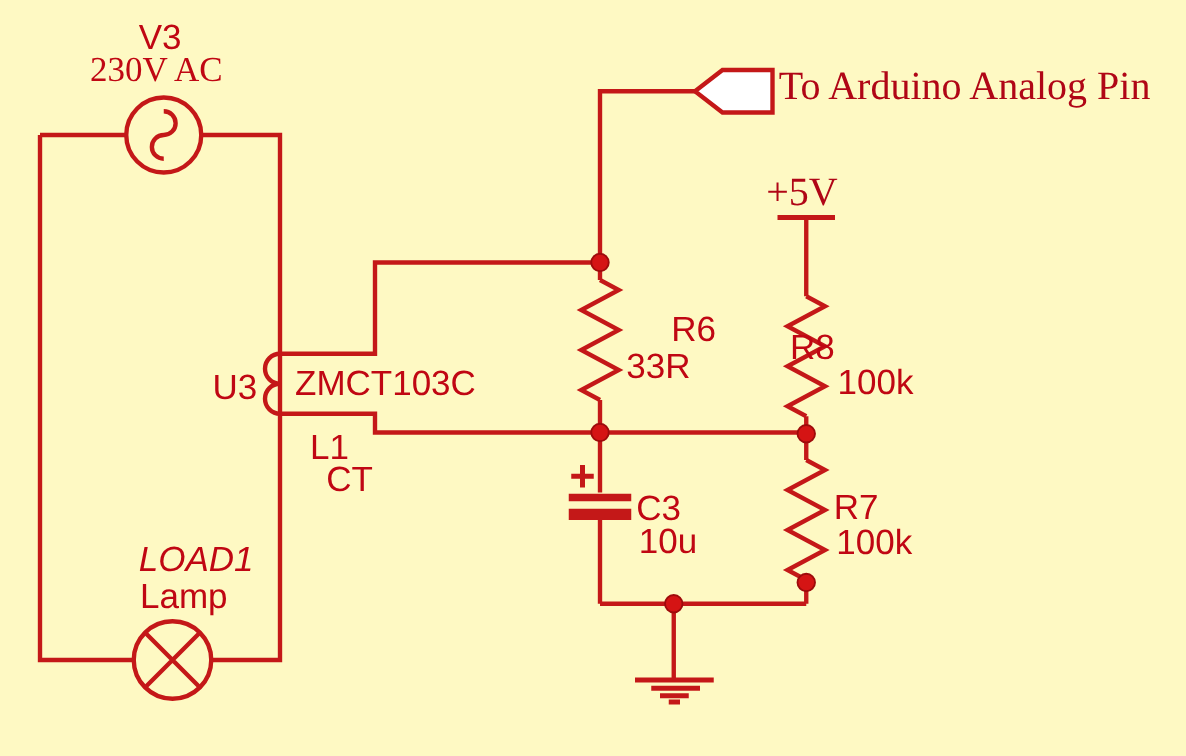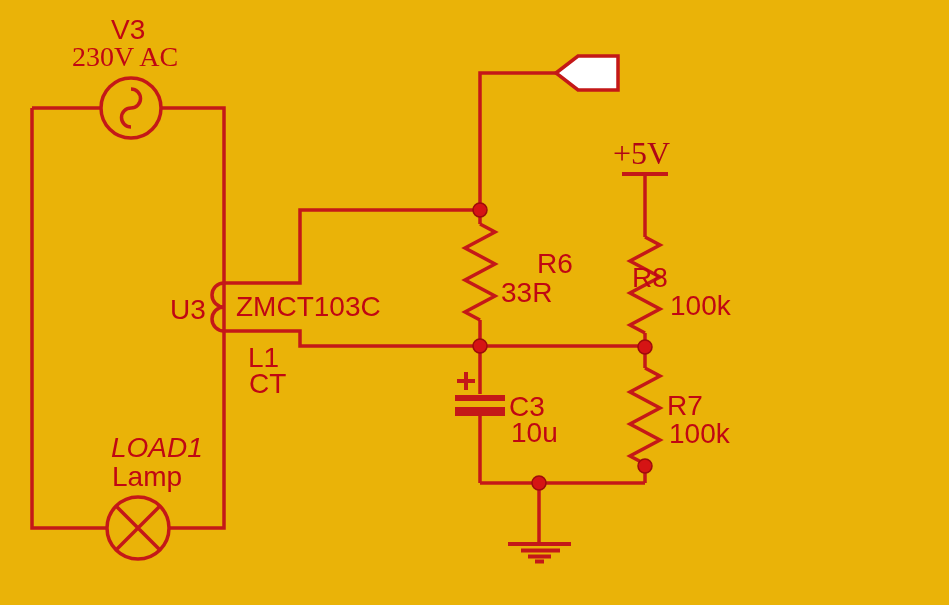--- a/index.html
+++ b/index.html
@@ -1,19 +1,19 @@
 <!DOCTYPE html>
 <html><head>
 <meta charset="utf-8">
 <style>
   html,body{margin:0;padding:0;background:#ffffff;}
   #stage{
     position:relative;
     width:949px;height:605px;
-    background:#eab308;
+    background:#fef9c3;
     overflow:hidden;
     font-family:"Liberation Sans", sans-serif;
   }
   #circuit-svg{position:absolute;left:0;top:0;}
   .lbl{
     position:absolute;
     font-family:"Liberation Sans", sans-serif;
     font-size:28px;
     line-height:1.05;
     color:#c00713;
@@ -105,32 +105,33 @@
       </g>
     </g>
   </svg>
 
   <span class="lbl" style="left:111px;top:15px;">V3</span>
   <span class="lbl" style="left:72px;top:42px;font-family:Liberation Serif, serif;">230V AC</span>
 
   <span class="lbl" style="left:170px;top:295px;">U3</span>
   <span class="lbl" style="left:236px;top:292px;">ZMCT103C</span>
   <span class="lbl" style="left:248px;top:343px;">L1</span>
-  <span class="lbl" style="left:249px;top:369px;">CT</span>
+  <span class="lbl" style="left:261px;top:369px;">CT</span>
 
   <span class="lbl" style="left:111px;top:433px;font-style:italic;">LOAD1</span>
   <span class="lbl" style="left:112px;top:462px;">Lamp</span>
 
   <span class="lbl" style="left:501px;top:249px;margin-left:36px;">R6</span>
   <span class="lbl" style="left:501px;top:278px;">33R</span>
 
   <span class="lbl" style="left:632px;top:263px;">R8</span>
   <span class="lbl" style="left:670px;top:291px;">100k</span>
 
   <span class="lbl" style="left:667px;top:391px;">R7</span>
   <span class="lbl" style="left:669px;top:419px;">100k</span>
 
   <span class="lbl" style="left:509px;top:392px;">C3</span>
   <span class="lbl" style="left:511px;top:418px;">10u</span>
 
+  <span class="ann" style="left:623px;top:52px;">To Arduino Analog Pin</span>
   <span class="ann" style="left:613px;top:137px;">+5V</span>
 
 </div>
 
 </body></html>

